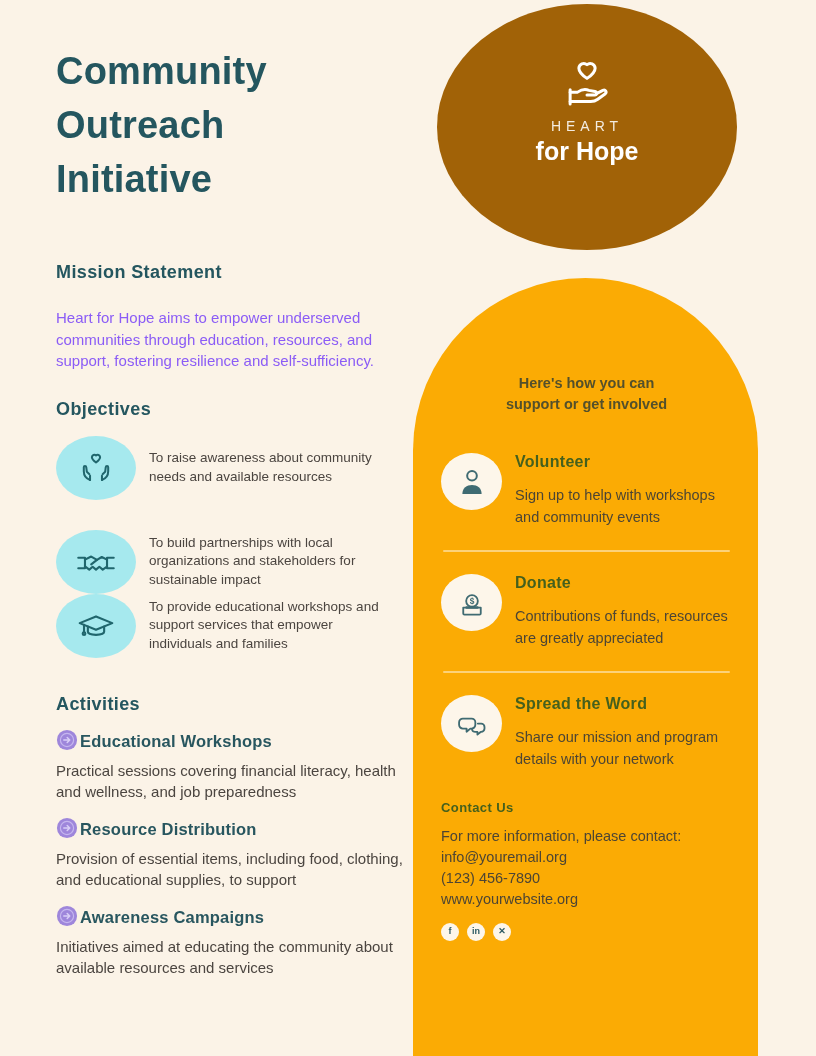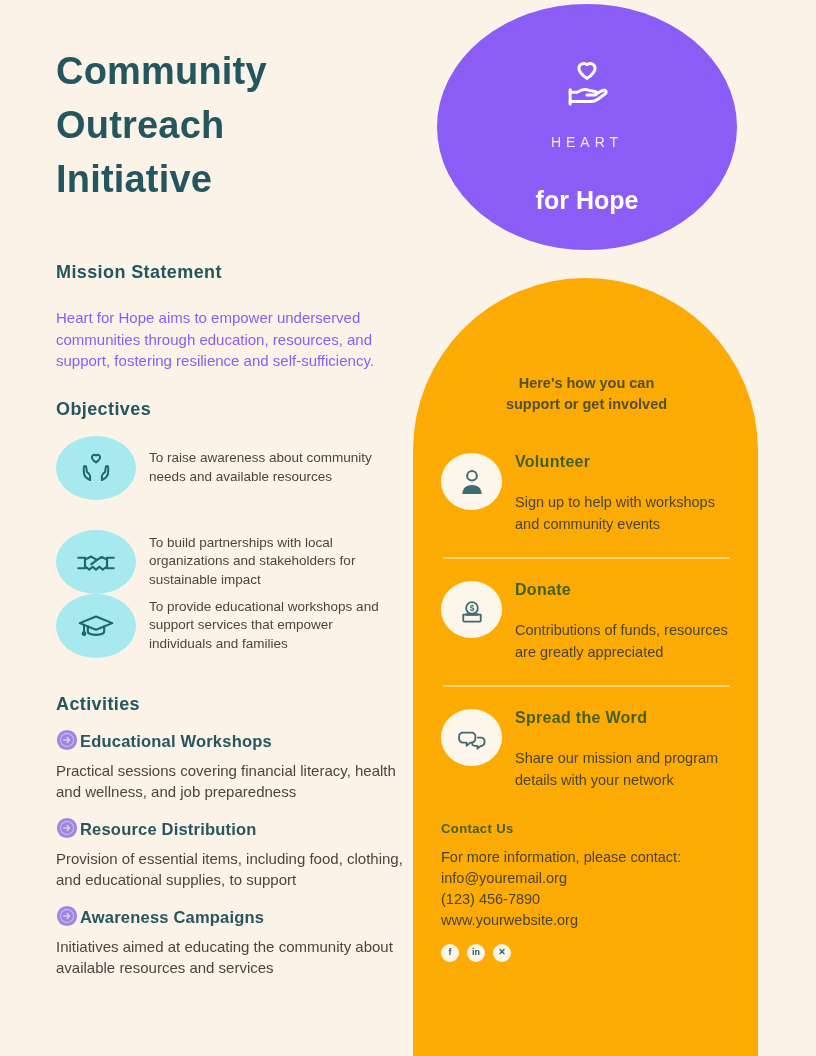--- a/index.html
+++ b/index.html
@@ -34,29 +34,29 @@
   }
   .activities-heading{margin-top:36px;}
   .activity-item{margin-top:14px;}
   .activity-head{display:flex;align-items:flex-end;gap:2px;}
   .activity-title{font-size:16.5px;font-weight:800;color:#28565f;letter-spacing:.2px;}
   .activity-desc{margin-top:9px;width:348px;font-size:15px;line-height:21.5px;color:#4b4540;}
   .arrow-chip{flex:none;width:22px;height:22px;}
   
   .purple-blob{
     position:absolute;left:437px;top:4px;width:300px;height:246px;
-    border-radius:50%;background:#8b5cf6;
-    display:flex;flex-direction:column;align-items:center;text-align:center;gap:16px;
+    border-radius:50%;background:#a16207;
+    display:flex;flex-direction:column;align-items:center;text-align:center;
   }
   .logo-icon{margin-top:50px;}
   .logo-top{
     margin-top:4px;font-size:14px;letter-spacing:5px;font-weight:500;
     color:rgba(255,255,255,.88);
   }
-  .logo-bottom{margin-top:20px;font-size:25px;font-weight:800;color:#ffffff;}
+  .logo-bottom{margin-top:3px;font-size:25px;font-weight:800;color:#ffffff;}
   
   .orange-panel{
     position:absolute;left:413px;top:278px;width:345px;height:778px;
     background:#fbab04;border-radius:173px 173px 0 0;
     box-sizing:border-box;padding:80px 26px 0 28px;
   }
   .join-title{
     margin:0 auto;width:250px;text-align:center;
     font-size:25px;line-height:29px;font-weight:800;color:#2e564b;
   }
@@ -65,21 +65,21 @@
     font-size:14.5px;line-height:21px;font-weight:700;color:#54502b;
   }
   .join-rows{margin-top:38px;}
   .join-row{display:flex;}
   .row-oval{
     flex:none;width:61px;height:57px;border-radius:50%;background:#fdf6ea;
     display:flex;align-items:center;justify-content:center;
   }
   .row-text{margin-left:13px;width:232px;}
   .row-title{font-size:16px;font-weight:800;color:#45601d;letter-spacing:.3px;}
-  .row-desc{margin-top:21px;font-size:14.5px;line-height:21.5px;color:#4d4534;}
+  .row-desc{margin-top:14px;font-size:14.5px;line-height:21.5px;color:#4d4534;}
   .divider{height:2px;background:rgba(253,243,219,.55);border-radius:1px;margin:22px 2px;}
   .contact-heading{
     margin-top:30px;font-size:13px;font-weight:800;color:#45601d;letter-spacing:.4px;
   }
   .contact-lines{margin-top:10px;font-size:14.5px;line-height:21px;color:#4d4534;}
   .socials{margin-top:13px;display:flex;gap:8px;align-items:center;}
   .social-circle{
     width:18px;height:18px;border-radius:50%;background:#fdf6ea;color:#2c5a63;
     display:flex;align-items:center;justify-content:center;
     font-size:9px;font-weight:bold;line-height:1;cursor:pointer;

